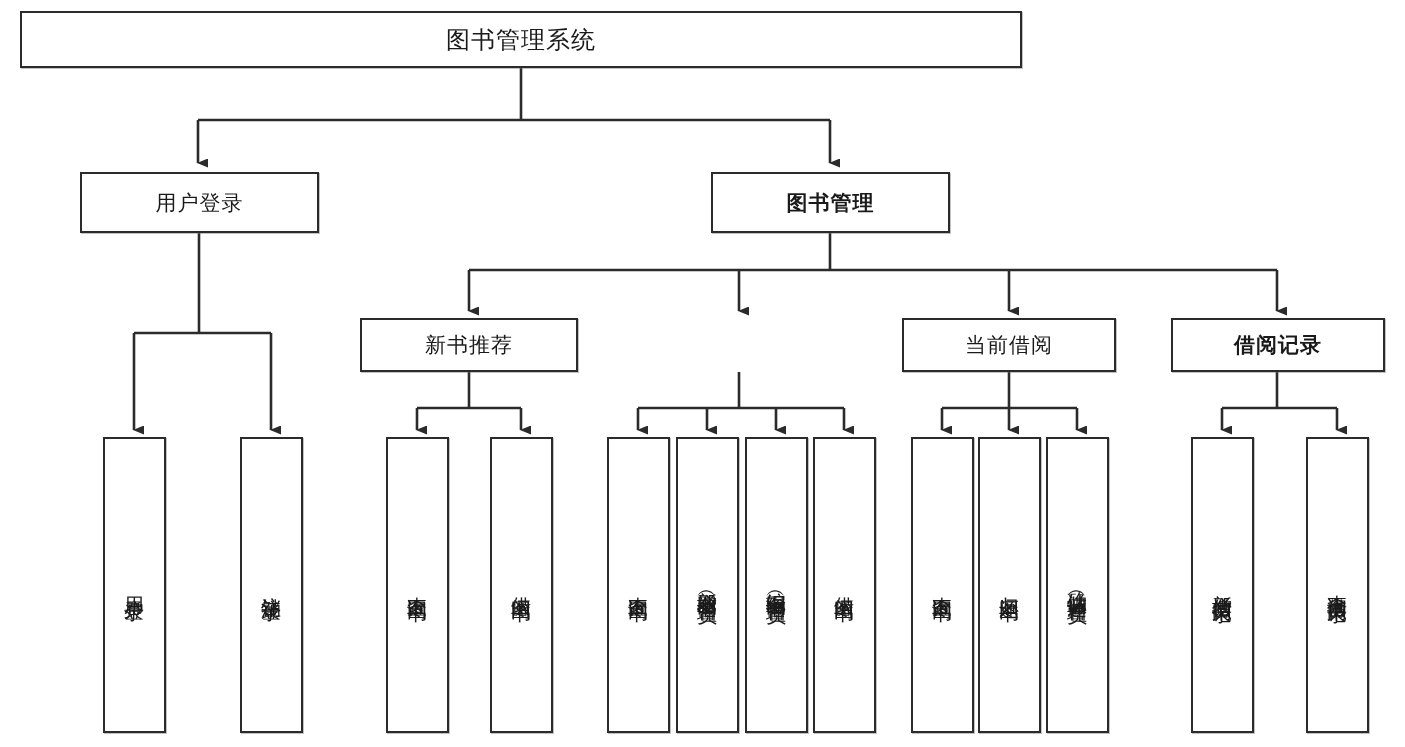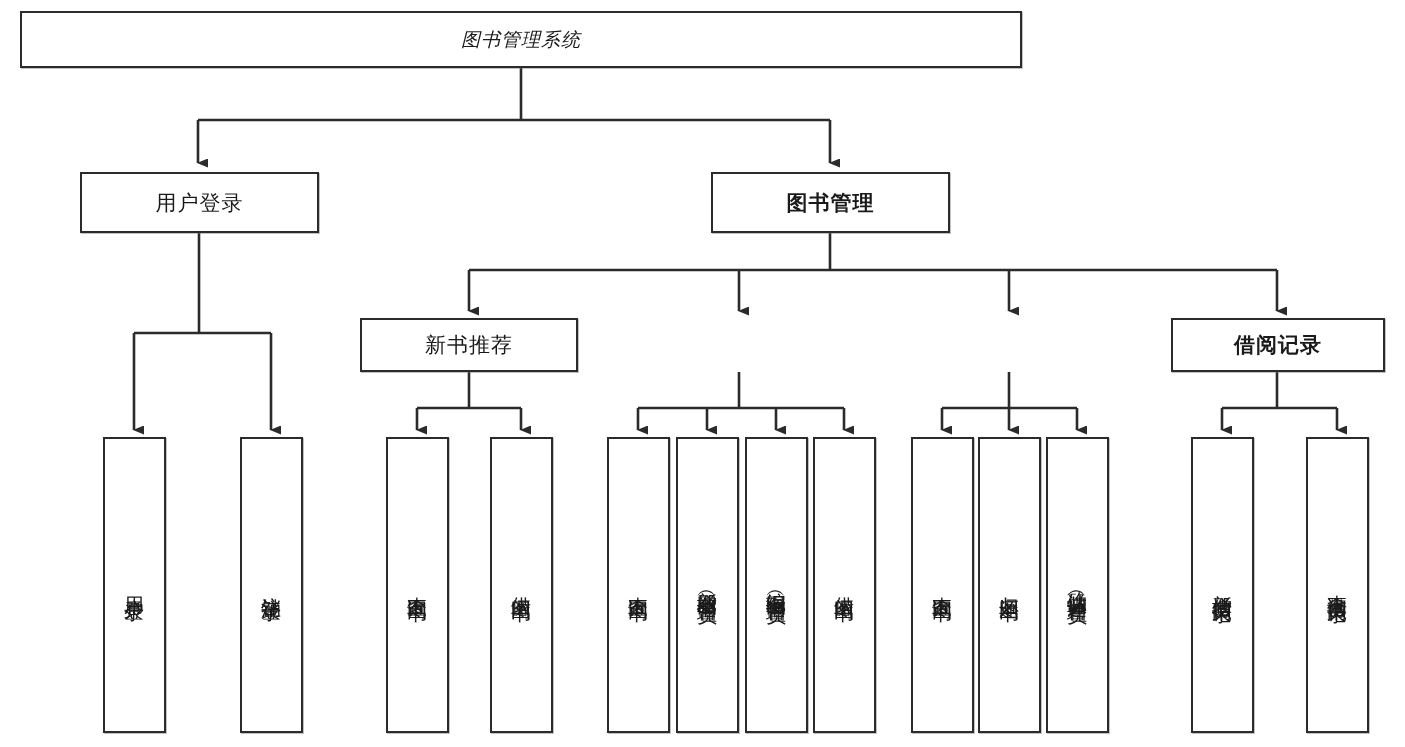--- a/index.html
+++ b/index.html
@@ -50,22 +50,21 @@
     justify-content: center;
     line-height: 1;
   }
   .node.vert .vtxt {
     writing-mode: vertical-rl;
     text-orientation: upright;
     display: block;
     white-space: nowrap;
   }
   .node.root {
-    font-size: 19px;
-    font-style: italic;
+    font-size: 24px;
   }
   .watermark {
     position: absolute;
     color: #c9c9c9;
     font-size: 17px;
     white-space: nowrap;
     letter-spacing: 0.5px;
   }
 </style>
 </head>
@@ -122,20 +121,21 @@
       <path d="M1337,408 L1337,430" marker-end="url(#arrowhead)"></path>
     </g>
   </svg>
 
   <div class="node horiz root" style="left:20px; top:11px; width:1002px; height:57px;">图书管理系统</div>
 
   <div class="node horiz" style="left:80px; top:172px; width:239px; height:61px;">用户登录</div>
   <div class="node horiz" style="left:711px; top:172px; width:239px; height:61px;font-weight:bold;">图书管理</div>
 
   <div class="node horiz" style="left:360px; top:318px; width:218px; height:54px;">新书推荐</div>
+  <div class="node horiz" style="left:902px; top:318px; width:214px; height:54px;">当前借阅</div>
   <div class="node horiz" style="left:1171px; top:318px; width:214px; height:54px;font-weight:bold;">借阅记录</div>
 
   <div class="node vert" style="left:103px; top:437px; width:63px; height:296px;">
     <span class="vtxt">用户登录</span>
   </div>
   <div class="node vert" style="left:240px; top:437px; width:63px; height:296px;">
     <span class="vtxt">注销登录</span>
   </div>
 
   <div class="node vert" style="left:386px; top:437px; width:63px; height:296px;">

